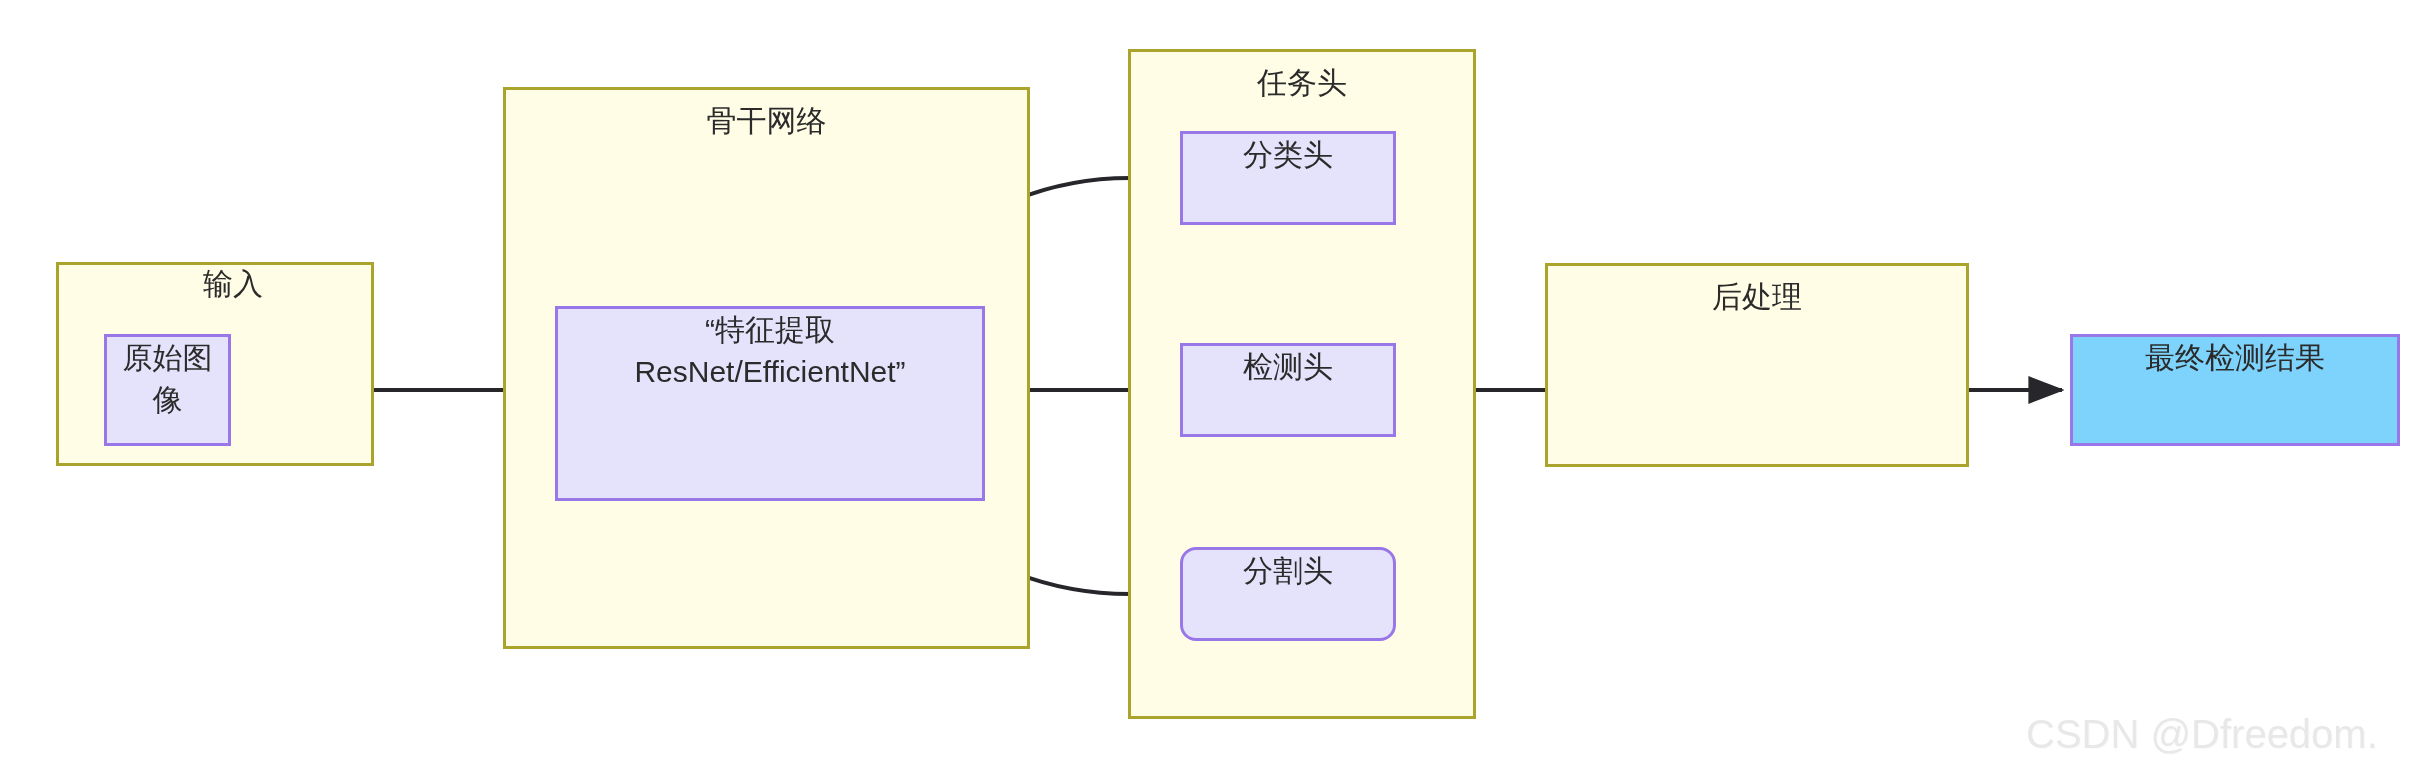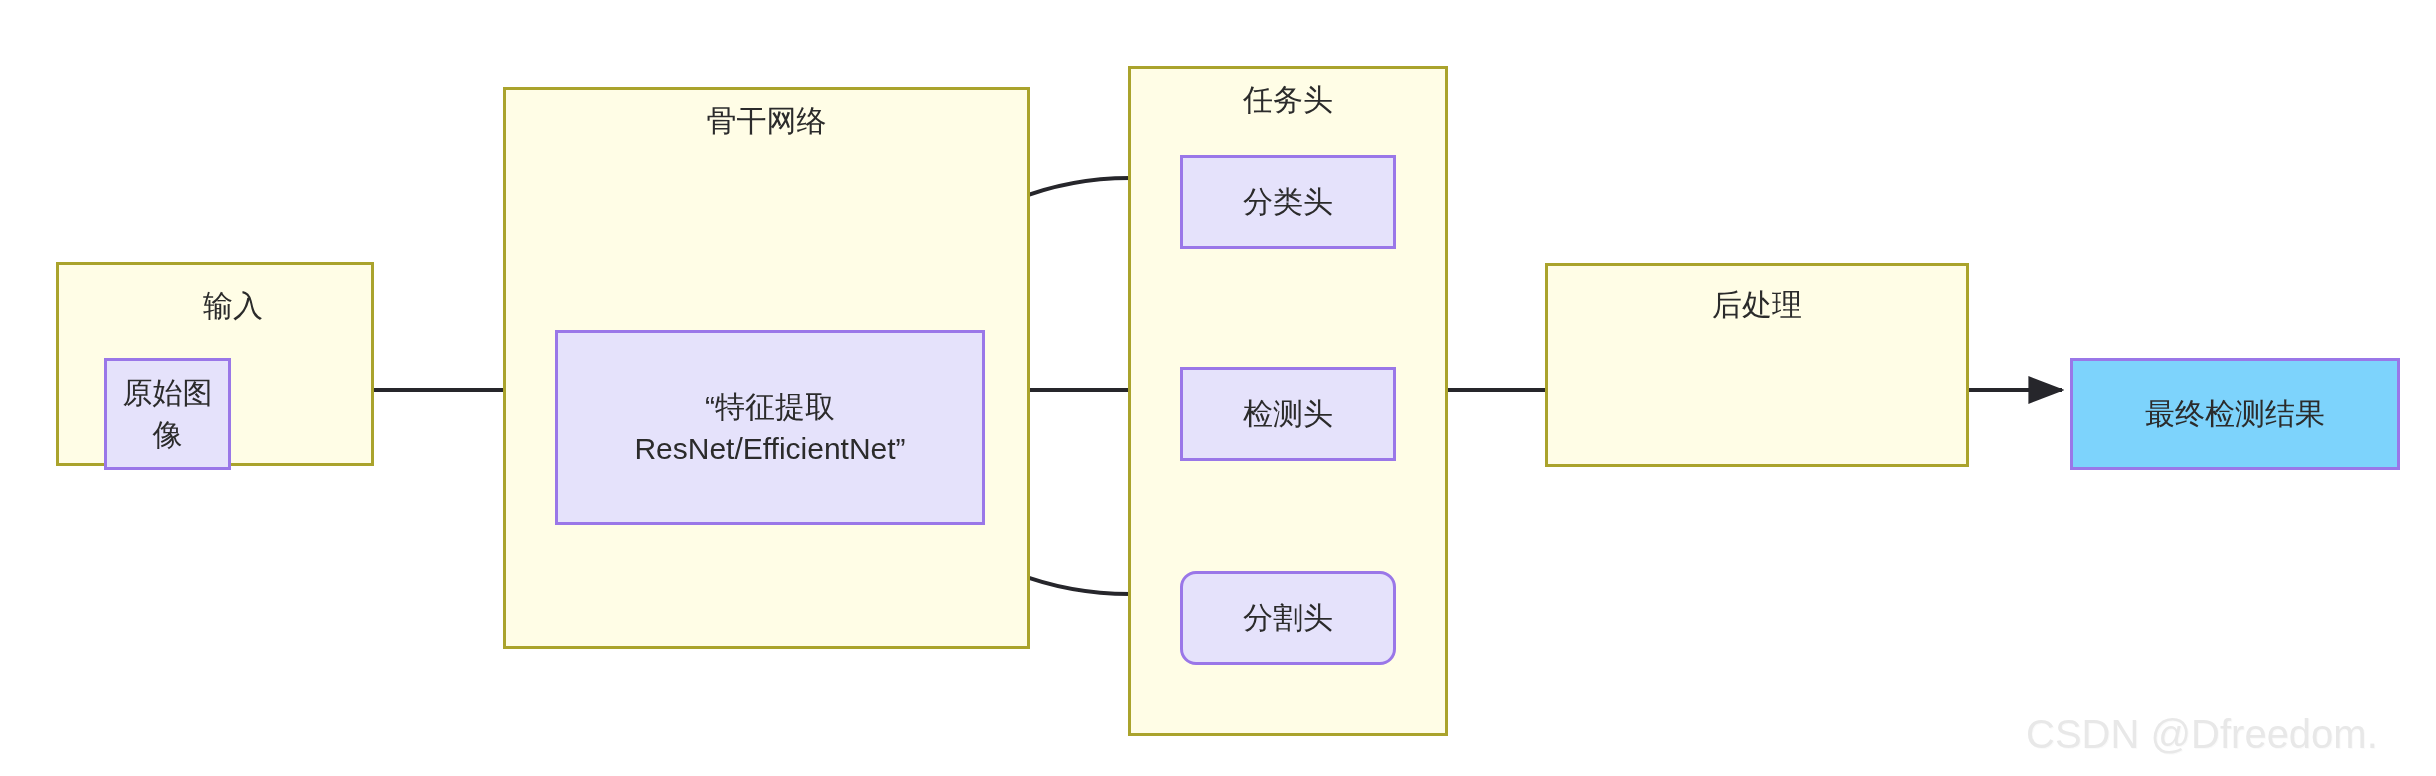--- a/index.html
+++ b/index.html
@@ -35,27 +35,25 @@
     line-height: 34px;
     white-space: nowrap;
   }
   
   .node {
     position: absolute;
     box-sizing: border-box;
     background: #e5e2fb;
     border: 3px solid #9a77e8;
     display: flex;
-    align-items: center;
     justify-content: center;
     text-align: center;
     color: #2b2b2b;
     font-size: 30px;
     line-height: 42px;
-    margin-top: 24px;
   }
   .node.result {
     background: #7dd3fc;
     border-color: #9a77e8;
   }
   .node-label {
     display: block;
     padding: 0 6px;
     white-space: pre-line;
   }
@@ -103,49 +101,49 @@
     <path class="edge-path" marker-end="url(#arrowhead)" d="M 984 390 L 1168 390"></path>
 
     <path class="edge-path" marker-end="url(#arrowhead)" d="M 866 468 C 930 525, 1000 594, 1130 594 L 1168 594"></path>
 
     <path class="edge-path" marker-end="url(#arrowhead)" d="M 1397 390 L 1588 390"></path>
 
     <path class="edge-path" marker-end="url(#arrowhead)" d="M 1925 390 L 2062 390"></path>
   </svg>
 
   <div class="group" style="left:56px; top:262px; width:318px; height:204px;">
-    <div class="group-title" style="top:24px;padding-left:36px;">输入</div>
+    <div class="group-title" style="top:2px;padding-left:36px;">输入</div>
   </div>
   <div class="node" style="left:104px; top:334px; width:127px; height:112px;">
     <span class="node-label">原始图像</span>
   </div>
 
   <div class="group" style="left:503px; top:87px; width:527px; height:562px;padding-left:16px;">
     <div class="group-title" style="top:14px;">骨干网络</div>
   </div>
   <div class="node" style="left:555px; top:306px; width:430px; height:195px;">
     <span class="node-label">“特征提取
 ResNet/EfficientNet”</span>
   </div>
 
-  <div class="group" style="left:1128px; top:66px; width:320px; height:670px;">
+  <div class="group" style="left:1128px; top:49px; width:348px; height:670px;">
     <div class="group-title" style="top:14px;">任务头</div>
   </div>
   <div class="node" style="left:1180px; top:131px; width:216px; height:94px;">
     <span class="node-label">分类头</span>
   </div>
   <div class="node" style="left:1180px; top:343px; width:216px; height:94px;">
     <span class="node-label">检测头</span>
   </div>
   <div class="node" style="left:1180px; top:547px; width:216px; height:94px;border-radius:16px;">
     <span class="node-label">分割头</span>
   </div>
 
   <div class="group" style="left:1545px; top:263px; width:424px; height:204px;">
-    <div class="group-title" style="top:22px;">后处理</div>
+    <div class="group-title" style="top:14px;">后处理</div>
   </div>
 
   <div class="node result" style="left:2070px; top:334px; width:330px; height:112px;">
     <span class="node-label">最终检测结果</span>
   </div>
 
   <div class="watermark" style="left:2026px; top:712px;">CSDN @Dfreedom.</div>
 
 </div>
 

